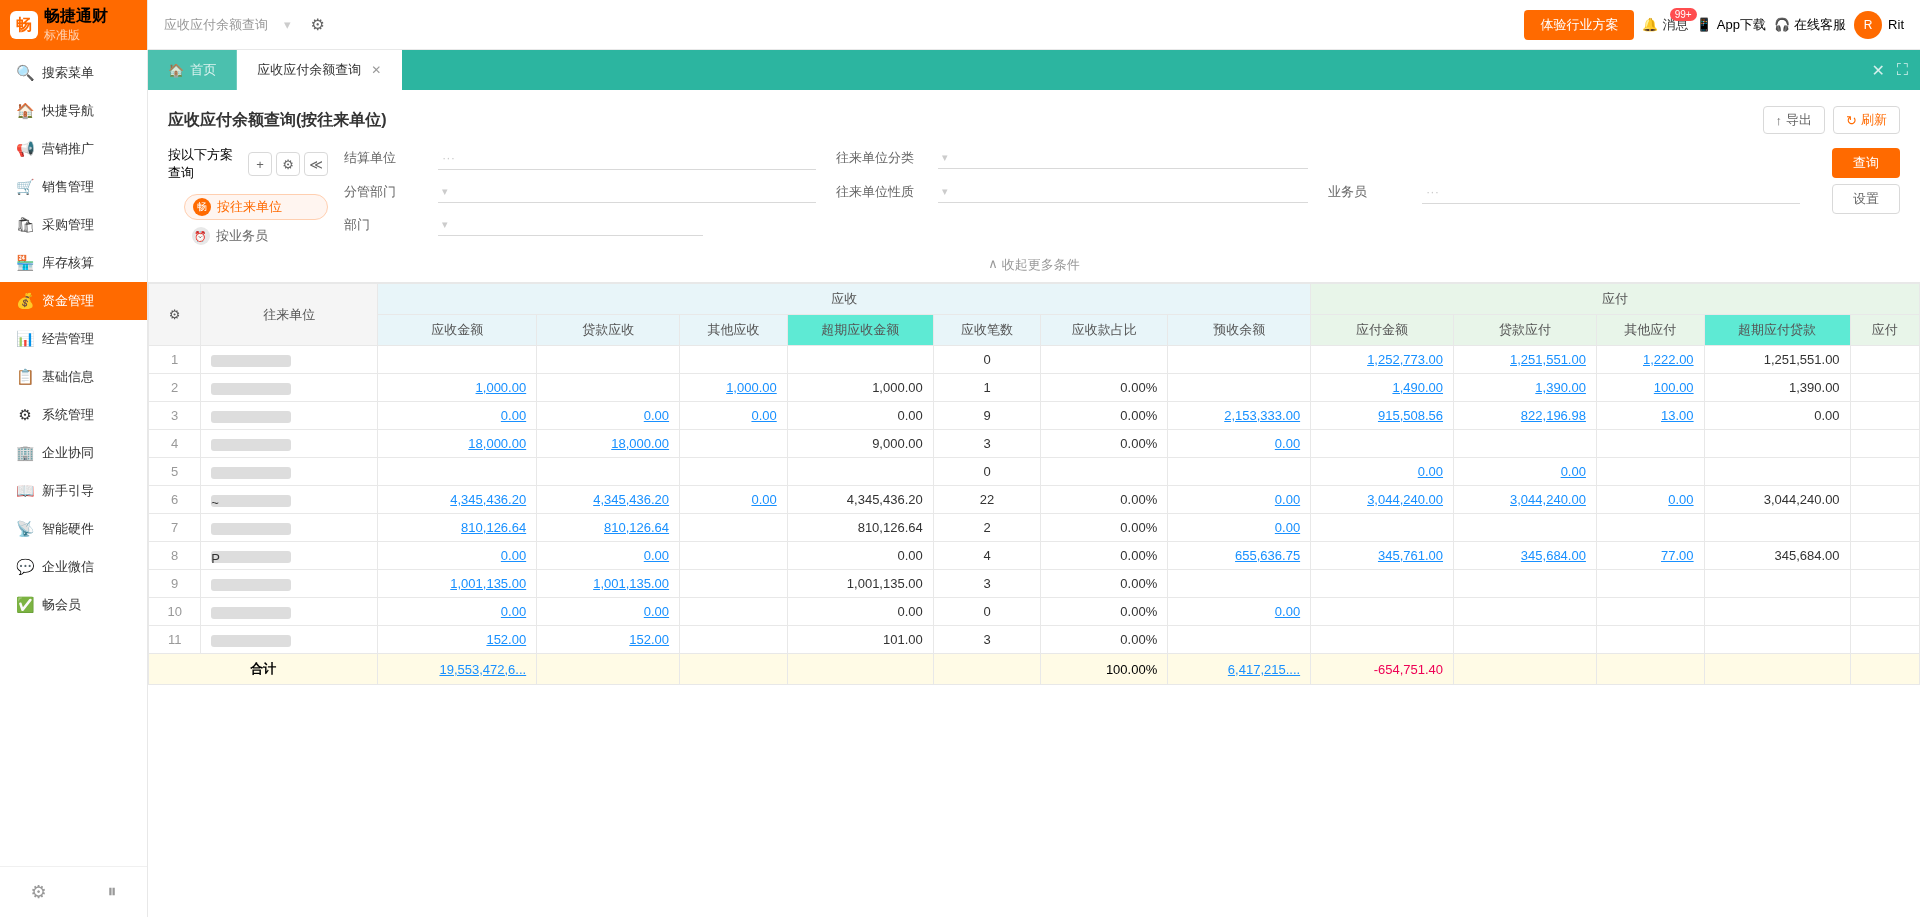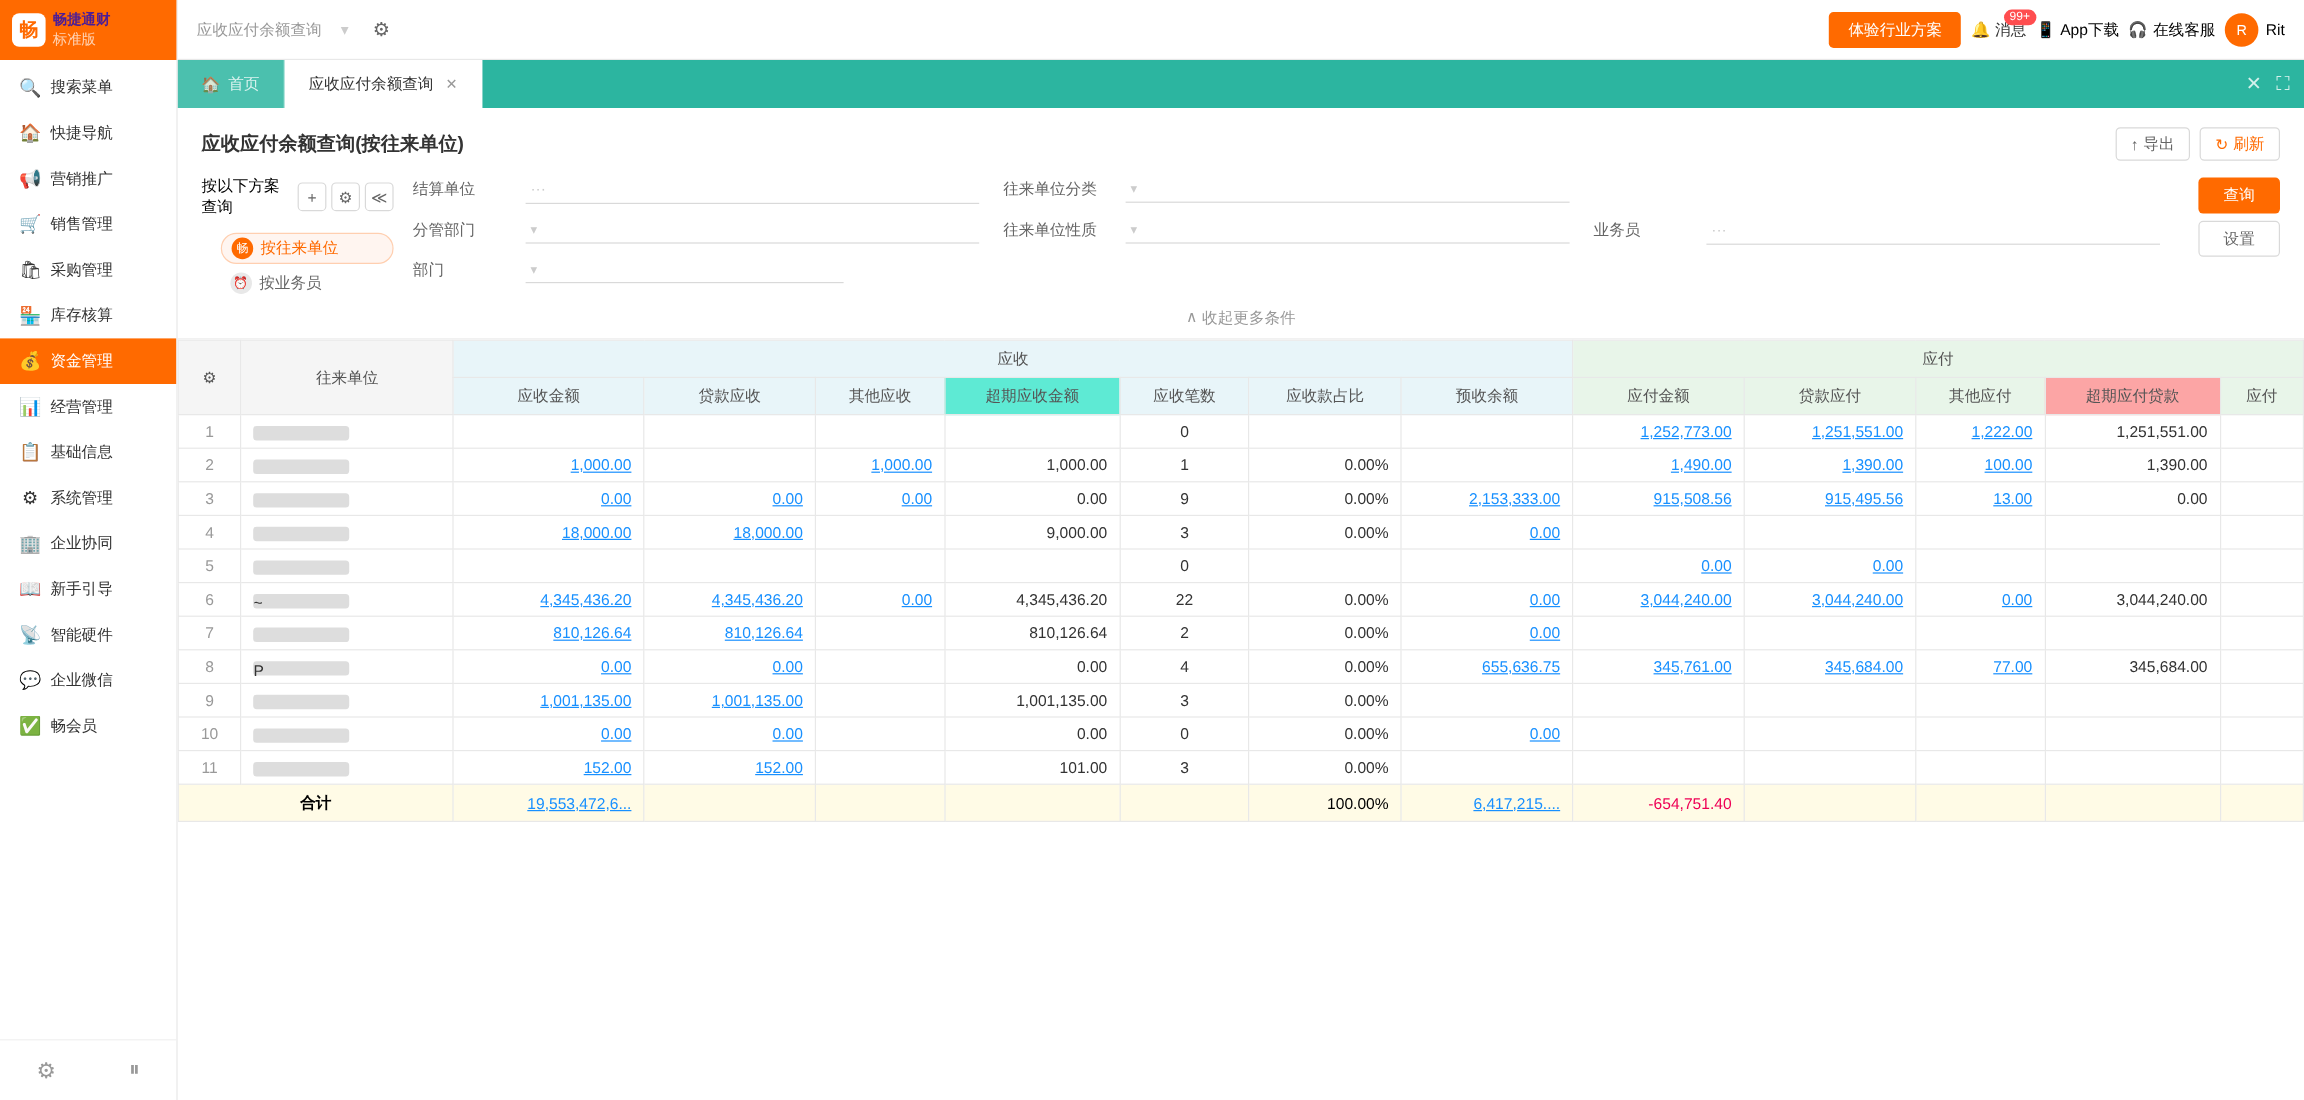--- a/index.html
+++ b/index.html
@@ -80,21 +80,21 @@
     .filter-wrapper { display: flex; gap: 16px; }
     .filter-sidebar { width: 160px; flex-shrink: 0; }
   </style>
 </head>
 <body>
 
 <div class="sidebar">
   <div class="sidebar-logo">
     <div class="sidebar-logo-icon">畅</div>
     <div>
-      <div style="color:#4c1d95;font-size:12px;font-weight:bold;">畅捷通财</div>
+      <div style="color:#000000;font-size:16px;font-weight:bold;">畅捷通财</div>
       <div style="color:rgba(255,255,255,0.7);font-size:12px;">标准版</div>
     </div>
   </div>
   <div class="sidebar-nav">
     <div class="sidebar-item">
       <span class="si-icon">🔍</span>
       <span class="si-label">搜索菜单</span>
     </div>
     <div class="sidebar-item">
       <span class="si-icon">🏠</span>
@@ -317,21 +317,21 @@
             <th style="background:#e8f5f9;">应收金额</th>
             <th style="background:#e8f5f9;">贷款应收</th>
             <th style="background:#e8f5f9;">其他应收</th>
             <th style="background:#5eead4;">超期应收金额</th>
             <th style="background:#e8f5f9;">应收笔数</th>
             <th style="background:#e8f5f9;">应收款占比</th>
             <th style="background:#e8f5f9;">预收余额</th>
             <th style="background:#e8f5e9;">应付金额</th>
             <th style="background:#e8f5e9;">贷款应付</th>
             <th style="background:#e8f5e9;margin-top:12px;">其他应付</th>
-            <th style="background:#fca5a5;">超期应付贷款</th>
+            <th style="background:#5eead4;">超期应付贷款</th>
             <th style="background:#e8f5e9;">应付</th>
           </tr>
         </thead>
         <tbody id="table-body">
         <tr>
               <td class="row-num">1</td>
               <td style="max-width: 120px; overflow: hidden;"><span style="display: inline-block; background: rgb(221, 221, 221); border-radius: 3px; height: 12px; width: 80px; vertical-align: middle;"></span></td>
               <td class="link-cell"></td>
               <td class="link-cell"></td>
               <td class="link-cell"></td>
@@ -365,21 +365,21 @@
               <td class="row-num">3</td>
               <td style="max-width: 120px; overflow: hidden;"><span style="display: inline-block; background: rgb(221, 221, 221); border-radius: 3px; height: 12px; width: 80px; vertical-align: middle;"></span></td>
               <td class="link-cell">0.00</td>
               <td class="link-cell">0.00</td>
               <td class="link-cell">0.00</td>
               <td class="num-cell">0.00</td>
               <td class="center-cell">9</td>
               <td class="num-cell">0.00%</td>
               <td class="link-cell">2,153,333.00</td>
               <td class="link-cell">915,508.56</td>
-              <td class="link-cell">915,495.56</td>
+              <td class="link-cell">822,196.98</td>
               <td class="link-cell">13.00</td>
               <td class="num-cell">0.00</td>
               <td class="num-cell"></td>
             </tr>
             <tr>
               <td class="row-num">4</td>
               <td style="max-width: 120px; overflow: hidden;"><span style="display: inline-block; background: rgb(221, 221, 221); border-radius: 3px; height: 12px; width: 80px; vertical-align: middle;"></span></td>
               <td class="link-cell">18,000.00</td>
               <td class="link-cell">18,000.00</td>
               <td class="link-cell"></td>

